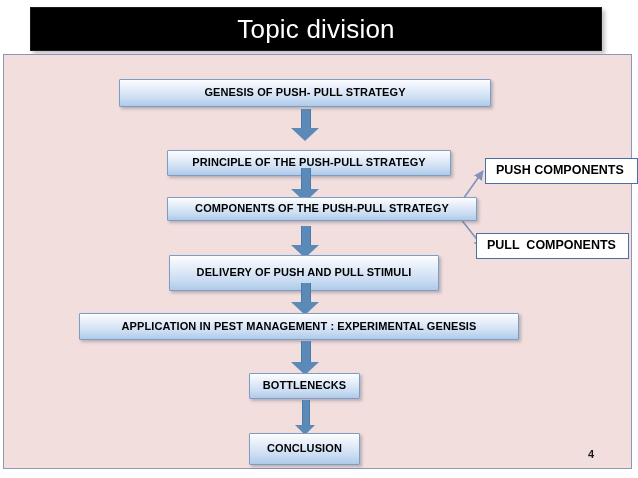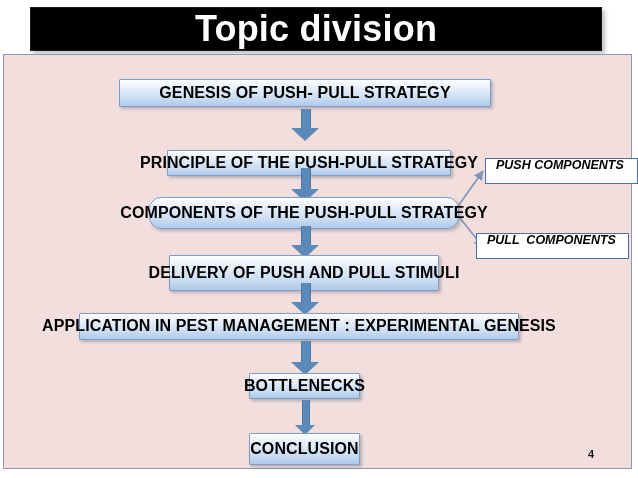--- a/index.html
+++ b/index.html
@@ -24,22 +24,22 @@
     height: 42px;
     background: #000000;
     border: 1px solid #1a1a1a;
     box-shadow: 3px 3px 4px rgba(120,120,130,0.45);
     display: flex;
     align-items: center;
     justify-content: center;
   }
   #title-text {
     color: #ffffff;
-    font-size: 36px;
-    font-weight: 700;
+    font-size: 26px;
+    font-weight: 400;
     letter-spacing: 0.2px;
     line-height: 1;
     white-space: nowrap;
   }
 
   
   #content-panel {
     position: absolute;
     left: 3px;
     top: 54px;
@@ -59,38 +59,37 @@
     border-radius: 1px;
     box-shadow: 2px 2px 3px rgba(110,110,125,0.42);
     display: flex;
     align-items: center;
     justify-content: center;
     text-align: center;
   }
   .flow-box span {
     color: #000000;
     font-weight: bold;
-    font-size: 16px;
+    font-size: 11px;
     letter-spacing: 0.1px;
     white-space: nowrap;
     line-height: 1.05;
     text-align: right;
   }
 
   
   .side-box {
     position: absolute;
     box-sizing: border-box;
     background: #ffffff;
     border: 1px solid #4a6fa5;
     display: flex;
-    align-items: flex-start;
+    align-items: center;
     justify-content: flex-start;
     padding-left: 10px;
-    font-style: italic;
   }
   .side-box span {
     color: #000000;
     font-weight: bold;
     font-size: 12.5px;
     white-space: pre;
     line-height: 1.05;
   }
 
   
@@ -177,21 +176,21 @@
 
   <div class="flow-box" style="left:163px; top:85px; width:284px; height:26px;margin-top:10px;">
     <span>PRINCIPLE OF THE PUSH-PULL STRATEGY</span>
   </div>
 
   <div class="arrow-down" style="left:287px; top:113px; height:34px;">
     <div class="shaft" style="height:22px;"></div>
     <div class="head" style="top:21px;"></div>
   </div>
 
-  <div class="flow-box" style="left:145px; top:142px; width:310px; height:32px;border-radius:12px;">
+  <div class="flow-box" style="left:163px; top:142px; width:310px; height:24px;">
     <span>COMPONENTS OF THE PUSH-PULL STRATEGY</span>
   </div>
 
   <div class="arrow-down" style="left:287px; top:171px; height:32px;">
     <div class="shaft" style="height:20px;"></div>
     <div class="head" style="top:19px;"></div>
   </div>
 
   <div class="flow-box" style="left:165px; top:200px; width:270px; height:36px;">
     <span>DELIVERY OF PUSH AND PULL STIMULI</span>

